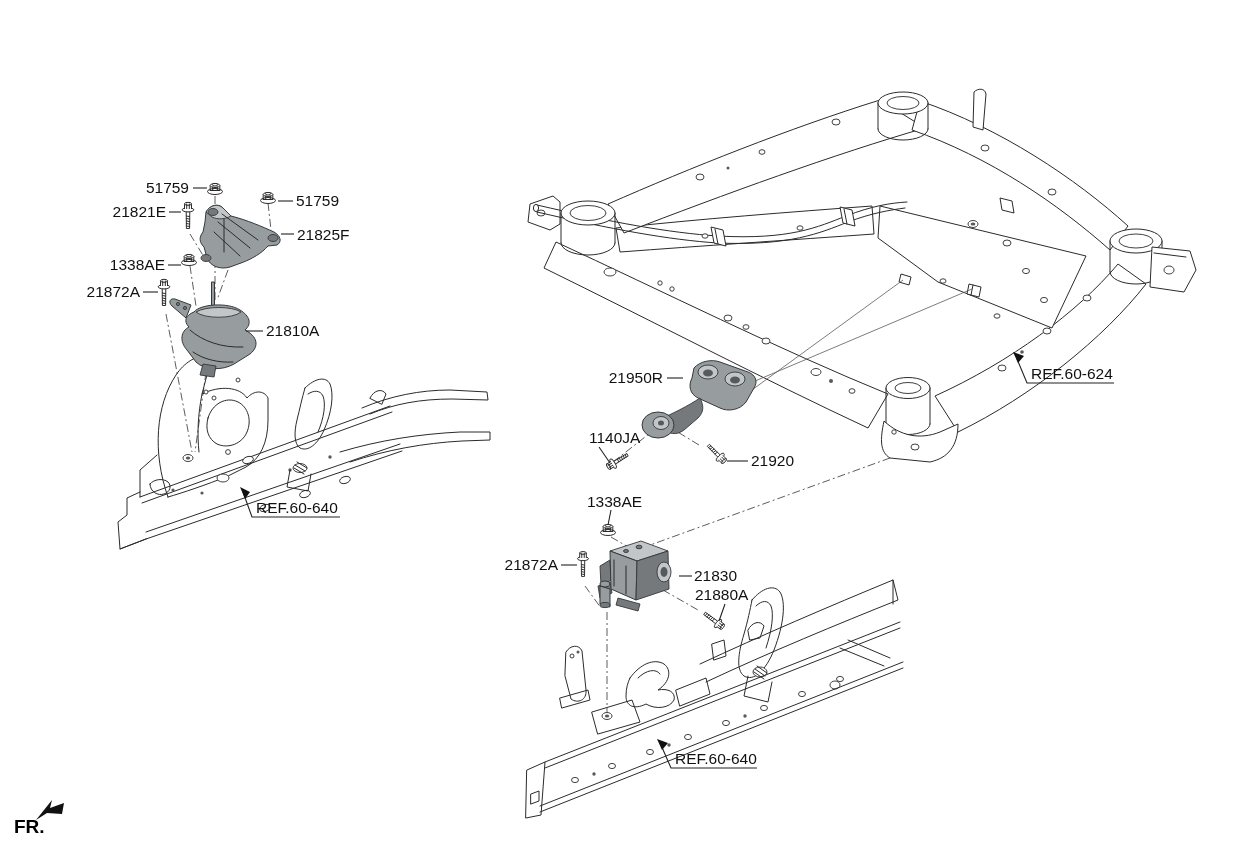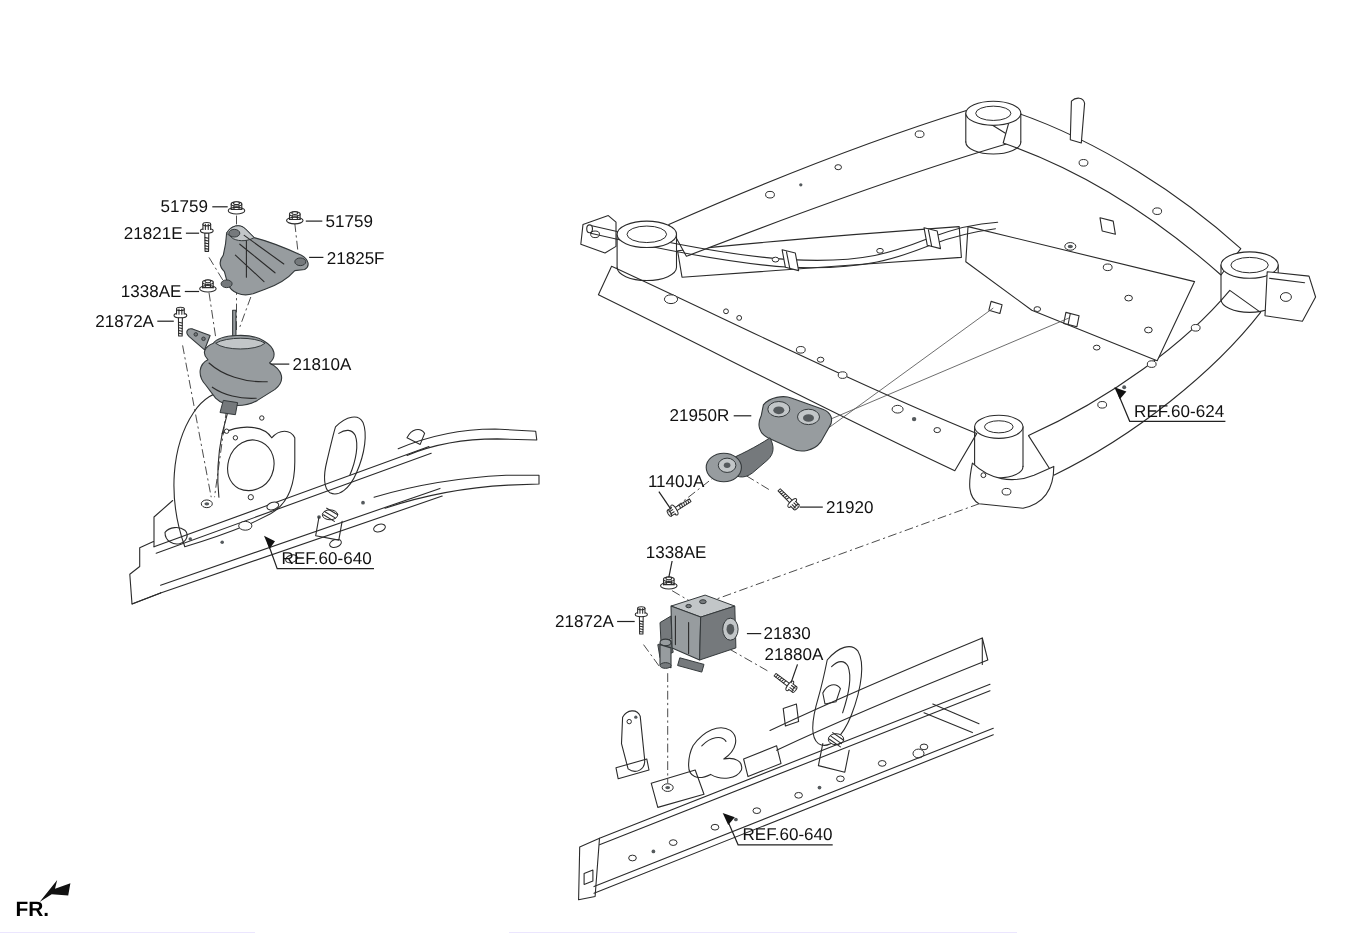--- a/index.html
+++ b/index.html
@@ -1,16 +1,16 @@
 <!DOCTYPE html>
 <html><head>
 <meta charset="utf-8">
 <style>
   html,body{margin:0;padding:0;background:#ffffff;}
-  #stage{position:relative;width:1240px;height:848px;background:#c4b5fd;overflow:hidden;}
+  #stage{position:relative;width:1240px;height:848px;background:#fca5a5;overflow:hidden;}
   svg{display:block}
   .ln{fill:none;stroke:#2b2b2b;stroke-width:1;stroke-linecap:round;stroke-linejoin:round}
   .fw{fill:#ffffff;stroke:#2b2b2b;stroke-width:1;stroke-linejoin:round}
   .hole{fill:#ffffff;stroke:#2b2b2b;stroke-width:0.9}
   .holed{fill:#555a5d;stroke:none}
   .dash{fill:none;stroke:#4a4a4a;stroke-width:0.9;stroke-dasharray:8 3 2 3}
   .thin{fill:none;stroke:#5a5a5a;stroke-width:0.8}
   .ldr{fill:none;stroke:#222;stroke-width:1.1}
   .ah{fill:#111;stroke:none}
   .pf{fill:#979c9f;stroke:#33383a;stroke-width:1;stroke-linejoin:round}

